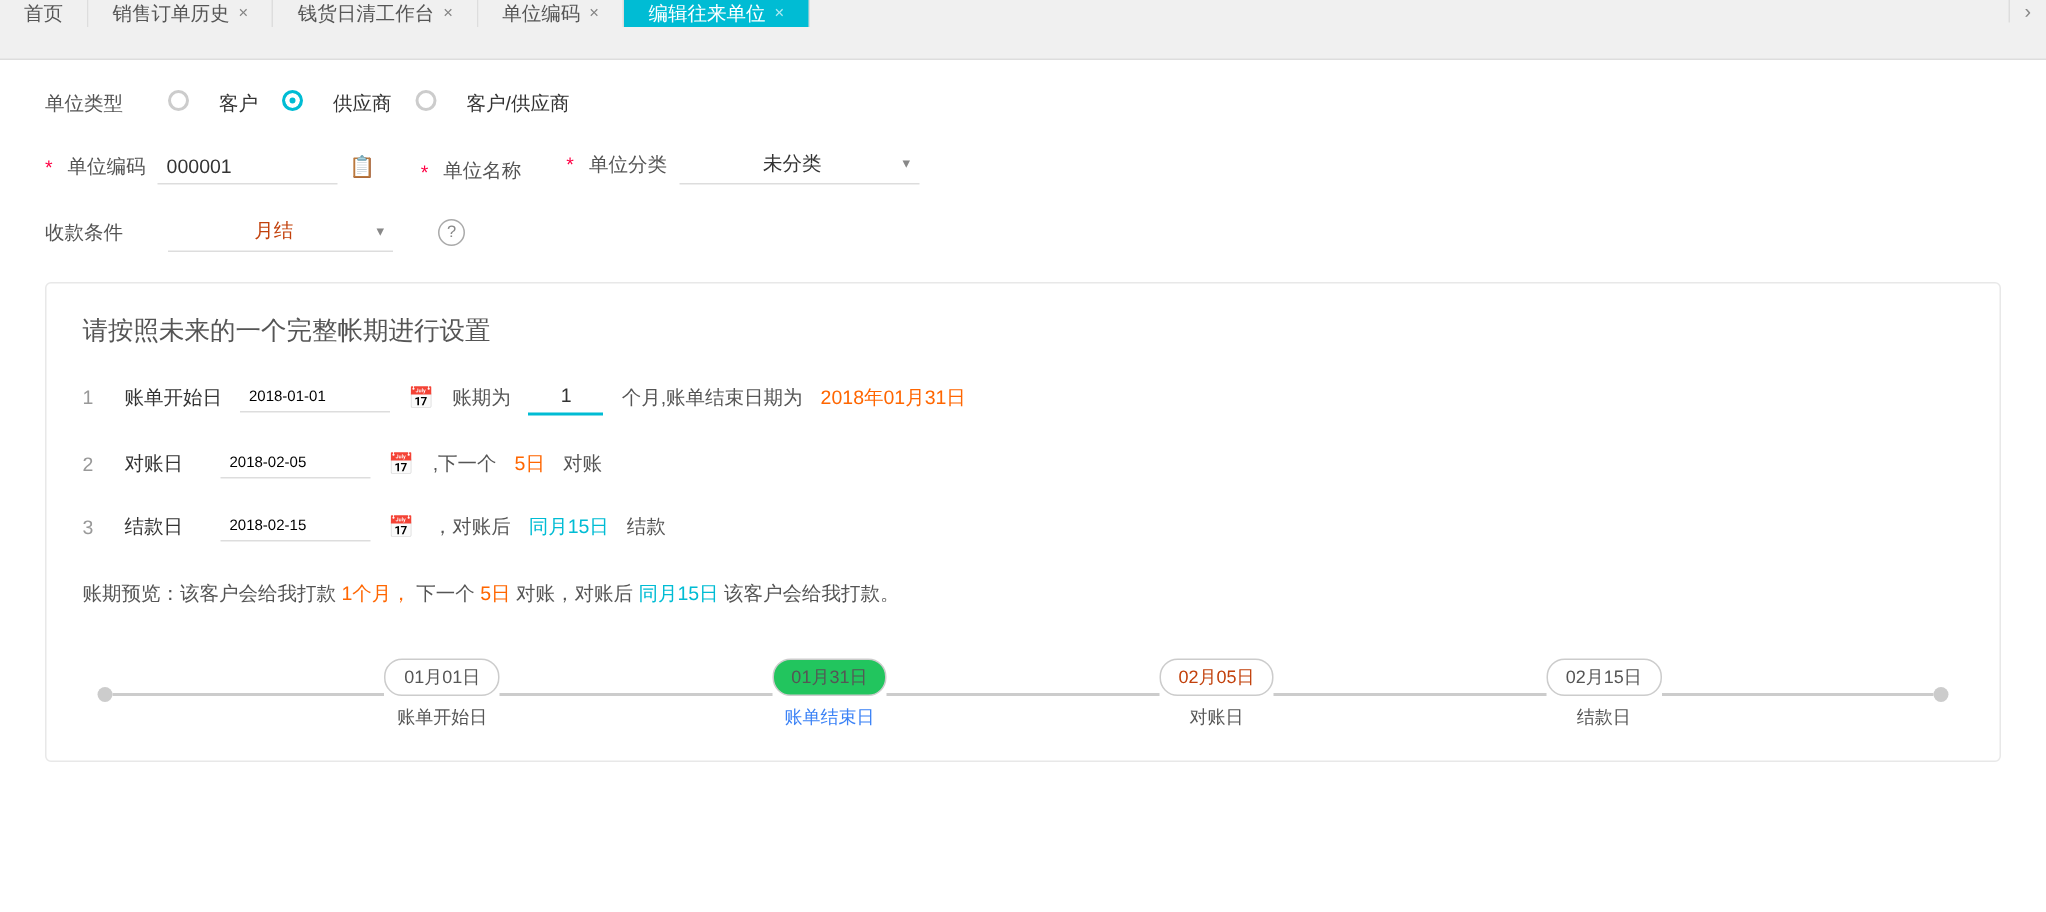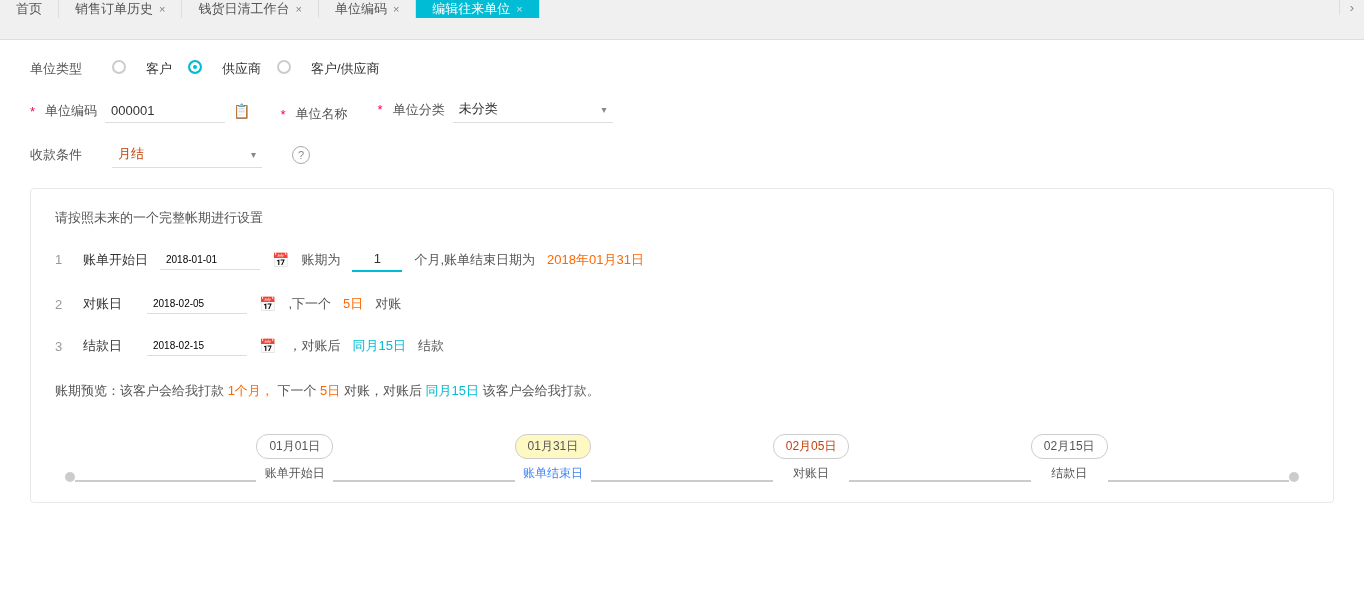--- a/index.html
+++ b/index.html
@@ -28,31 +28,31 @@
     .form-label { color: #555; white-space: nowrap; }
     .required-star { color: #f04; margin-right: 2px; }
     .radio-group { display: flex; align-items: center; gap: 16px; }
     .radio-item { display: flex; gap: 20px; cursor: pointer; }
     .radio-circle { width: 14px; height: 14px; border-radius: 50%; border: 2px solid #ccc; display: inline-block; flex-shrink: 0; }
     .radio-circle.checked { border-color: #00bcd4; background: #00bcd4; box-shadow: inset 0 0 0 3px #fff; }
 
     .form-field { display: flex; align-items: center; gap: 8px; }
     .input-box { border: none; border-bottom: 1px solid #ddd; padding: 4px 6px; font-size: 13px; outline: none; color: #333; width: 140px; }
     .input-icon { color: #999; cursor: pointer; font-size: 14px; }
-    .select-box { border: none; border-bottom: 1px solid #ddd; padding: 4px 6px; font-size: 13px; width: 140px; cursor: pointer; display: flex; align-items: center; justify-content: space-between; }
+    .select-box { border: none; border-bottom: 1px solid #ddd; padding: 4px 6px; font-size: 13px; width: 140px; cursor: pointer; display: flex; align-items: center; justify-content: space-between; text-align: center; }
     .select-value { color: #c2410c; }
     .chevron-down { color: #888; font-size: 10px; }
 
     .unit-name-input { width: 200px; border-bottom-color: #ddd; }
 
     .help-icon { width: 18px; height: 18px; border-radius: 50%; border: 1px solid #aaa; display: inline-flex; align-items: center; justify-content: center; font-size: 11px; color: #888; cursor: pointer; }
 
     
     .card { border: 1px solid #e8e8e8; border-radius: 4px; padding: 20px 24px; margin-top: 8px; }
-    .card-title { font-size: 13px; color: #555; margin-bottom: 20px; }
+    .card-title { font-size: 17px; color: #555; margin-bottom: 20px; }
 
     .period-row { display: flex; align-items: center; gap: 12px; margin-bottom: 22px; }
     .period-num { color: #999; width: 16px; flex-shrink: 0; }
     .period-label { color: #333; white-space: nowrap; min-width: 52px; }
     .period-date { border: none; border-bottom: 1px solid #ddd; padding: 4px 6px; font-size: 10px; outline: none; width: 100px; }
     .cal-icon { color: #00bcd4; font-size: 14px; cursor: pointer; }
     .period-desc { color: #555; }
     .period-months-input { border: none; border-bottom: 2px solid #00bcd4; padding: 4px 6px; font-size: 13px; outline: none; width: 50px; text-align: center; color: #333; }
     .highlight-orange { color: #f60; }
     .highlight-cyan { color: #00bcd4; }
@@ -179,36 +179,36 @@
       <span>账期预览：该客户会给我打款</span>
       <span class="highlight-orange">1个月，</span>
       <span>下一个</span>
       <span class="highlight-orange">5日</span>
       <span>对账，对账后</span>
       <span class="highlight-cyan">同月15日</span>
       <span>该客户会给我打款。</span>
     </div>
 
     <div style="margin-top: 30px; padding: 0 10px;">
-      <div style="display: flex; align-items: flex-end;">
+      <div style="display: flex; align-items: center;">
 
         <div style="width:10px;height:10px;border-radius:50%;background:#ccc;flex-shrink:0;"></div>
         <div style="flex:1;height:2px;background:#ccc;"></div>
 
         <div style="display:flex;flex-direction:column;align-items:center;">
           <div style="border:1px solid #ccc;border-radius:12px;padding:3px 12px;font-size:12px;color:#555;background:#fff;">
             <span>01月01日</span>
           </div>
           <div style="font-size:12px;color:#555;margin-top:6px;">账单开始日</div>
         </div>
 
         <div style="flex:1;height:2px;background:#ccc;"></div>
 
         <div style="display:flex;flex-direction:column;align-items:center;">
-          <div style="border:1px solid #ccc;border-radius:12px;padding:3px 12px;font-size:12px;color:#555;background:#fef9c3;">
+          <div style="border:1px solid #ccc;border-radius:12px;padding:3px 12px;font-size:12px;color:#555;background:#22c55e;">
             <span>01月31日</span>
           </div>
           <div style="font-size:12px;color:#3b82f6;margin-top:6px;">账单结束日</div>
         </div>
 
         <div style="flex:1;height:2px;background:#ccc;"></div>
 
         <div style="display:flex;flex-direction:column;align-items:center;">
           <div style="border:1px solid #ccc;border-radius:12px;padding:3px 12px;font-size:12px;color:#c2410c;background:#fff;">
             <span>02月05日</span>

